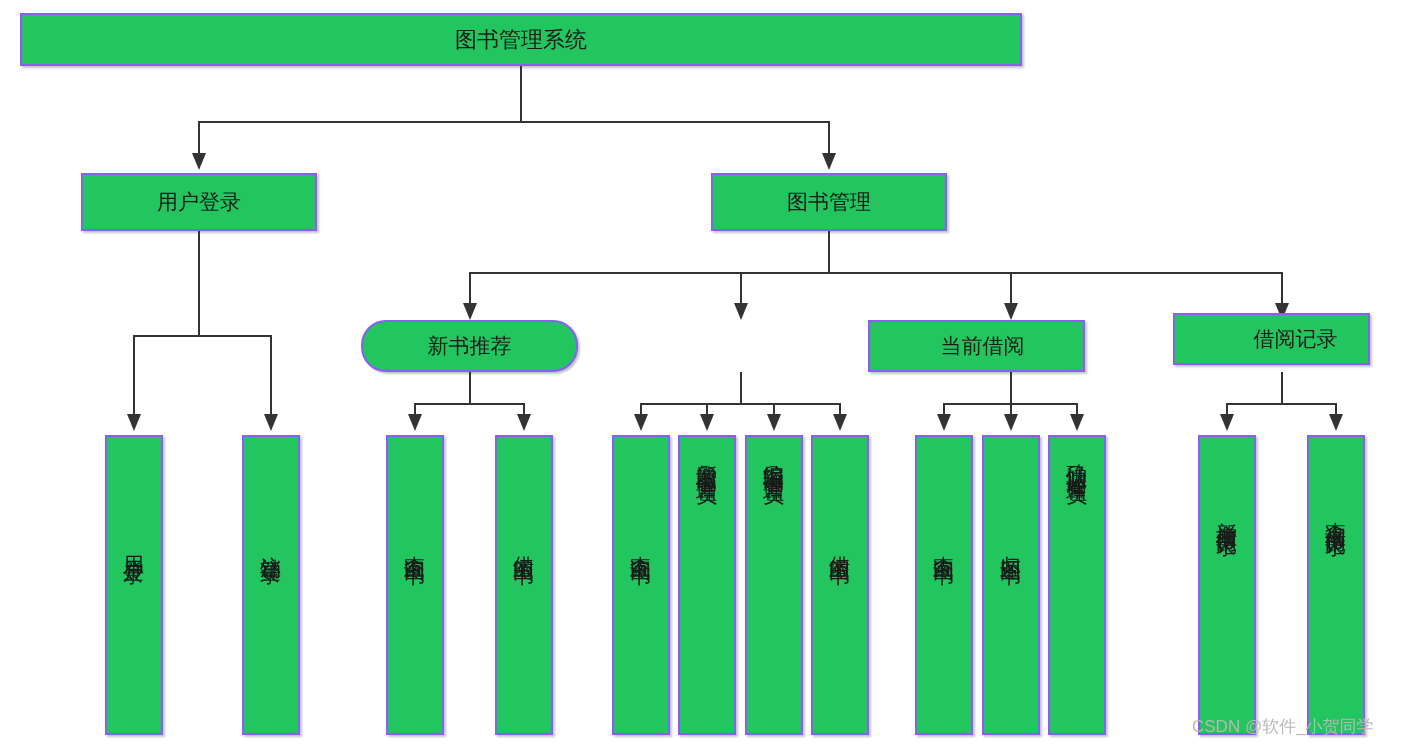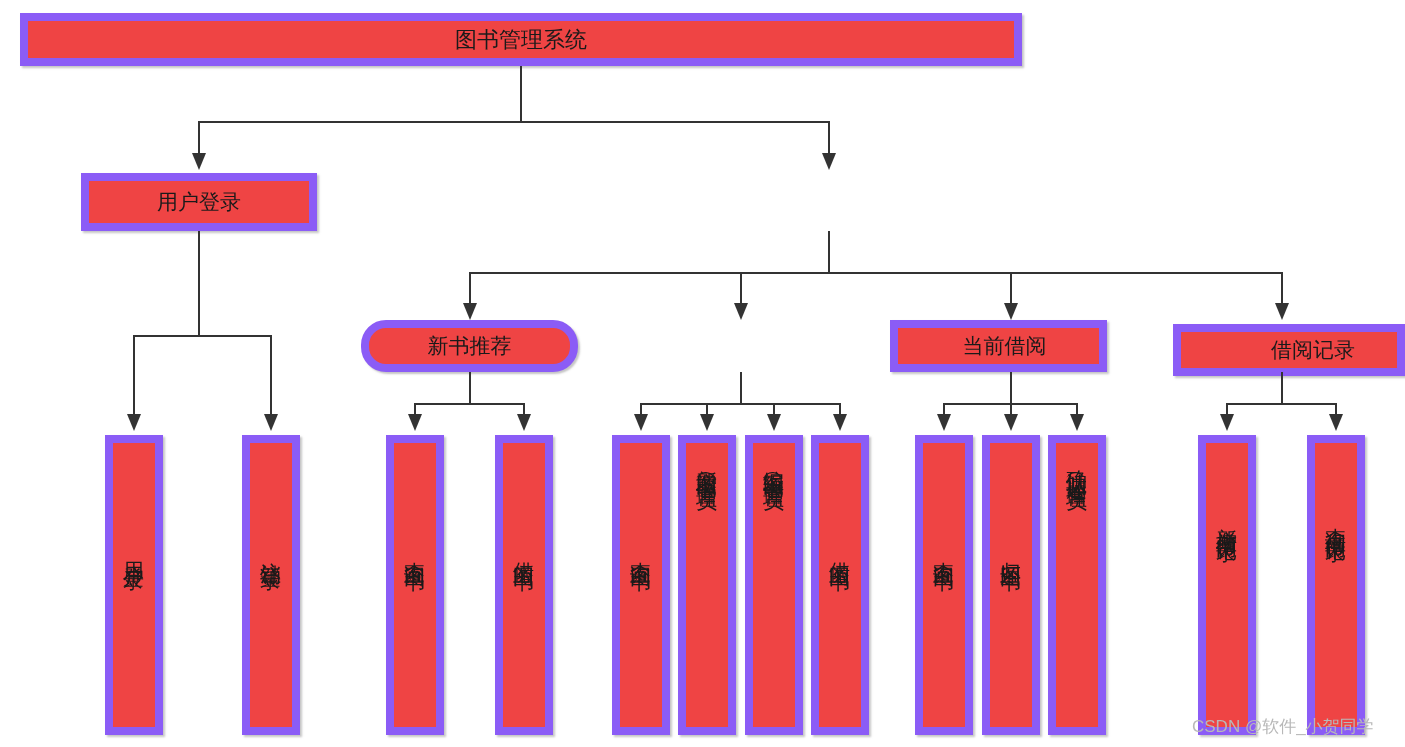--- a/index.html
+++ b/index.html
@@ -15,22 +15,22 @@
     width: 1405px;
     height: 747px;
     background: #ffffff;
     overflow: hidden;
   }
 
   
   .node {
     position: absolute;
     box-sizing: border-box;
-    background: #ef4444;
-    border: 8px solid #8b5cf6;
+    background: #22c55e;
+    border: 2px solid #8b5cf6;
     box-shadow: 2px 2px 2px rgba(150,150,150,0.55);
     display: flex;
     align-items: center;
     justify-content: center;
     color: #1a1a1a;
   }
   .node.root   { font-size: 22px; }
   .node.lvl1   { font-size: 21px; }
   .node.lvl2   { font-size: 21px; }
 
@@ -94,20 +94,23 @@
 
   <div class="hline" style="left:199px; top:121px; width:631px;"></div>
 
   <div class="vline" style="left:198px; top:121px; height:35px;"></div>
   <div class="arrow" style="left:192px; top:153px;"></div>
   <div class="vline" style="left:828px; top:121px; height:35px;"></div>
   <div class="arrow" style="left:822px; top:153px;"></div>
 
   <div class="node lvl1" style="left:81px; top:173px; width:236px; height:58px;">
     <span>用户登录</span>
+  </div>
+  <div class="node lvl1" style="left:711px; top:173px; width:236px; height:58px;">
+    <span>图书管理</span>
   </div>
 
   <div class="vline" style="left:198px; top:231px; height:105px;"></div>
   <div class="hline" style="left:134px; top:335px; width:138px;"></div>
   <div class="vline" style="left:133px; top:335px; height:82px;"></div>
   <div class="arrow" style="left:127px; top:414px;"></div>
   <div class="vline" style="left:270px; top:335px; height:82px;"></div>
   <div class="arrow" style="left:264px; top:414px;"></div>
 
   <div class="node leaf low" style="left:105px; top:435px; width:58px; height:300px;">
@@ -125,24 +128,24 @@
   <div class="vline" style="left:740px; top:272px; height:34px;"></div>
   <div class="arrow" style="left:734px; top:303px;"></div>
   <div class="vline" style="left:1010px; top:272px; height:34px;"></div>
   <div class="arrow" style="left:1004px; top:303px;"></div>
   <div class="vline" style="left:1281px; top:272px; height:34px;"></div>
   <div class="arrow" style="left:1275px; top:303px;"></div>
 
   <div class="node lvl2" style="left:361px; top:320px; width:217px; height:52px;border-radius:25px;">
     <span>新书推荐</span>
   </div>
-  <div class="node lvl2" style="left:890px; top:320px; width:217px; height:52px;padding-left:12px;">
+  <div class="node lvl2" style="left:868px; top:320px; width:217px; height:52px;padding-left:12px;">
     <span>当前借阅</span>
   </div>
-  <div class="node lvl2" style="left:1173px; top:324px; width:232px; height:52px;padding-left:48px;">
+  <div class="node lvl2" style="left:1173px; top:313px; width:197px; height:52px;padding-left:48px;">
     <span>借阅记录</span>
   </div>
 
   <div class="vline" style="left:469px; top:372px; height:32px;"></div>
   <div class="hline" style="left:415px; top:403px; width:110px;"></div>
   <div class="vline" style="left:414px; top:403px; height:14px;"></div>
   <div class="arrow" style="left:408px; top:414px;"></div>
   <div class="vline" style="left:523px; top:403px; height:14px;"></div>
   <div class="arrow" style="left:517px; top:414px;"></div>
 

